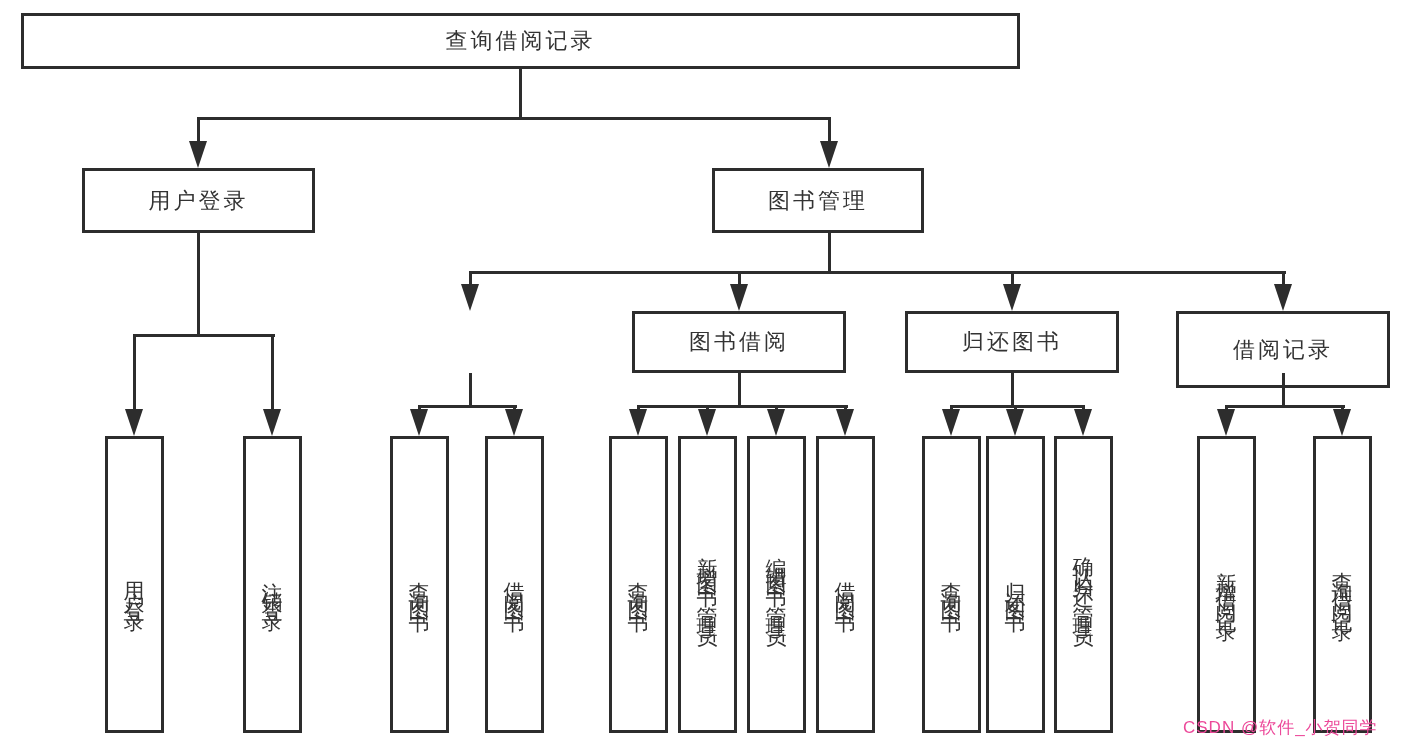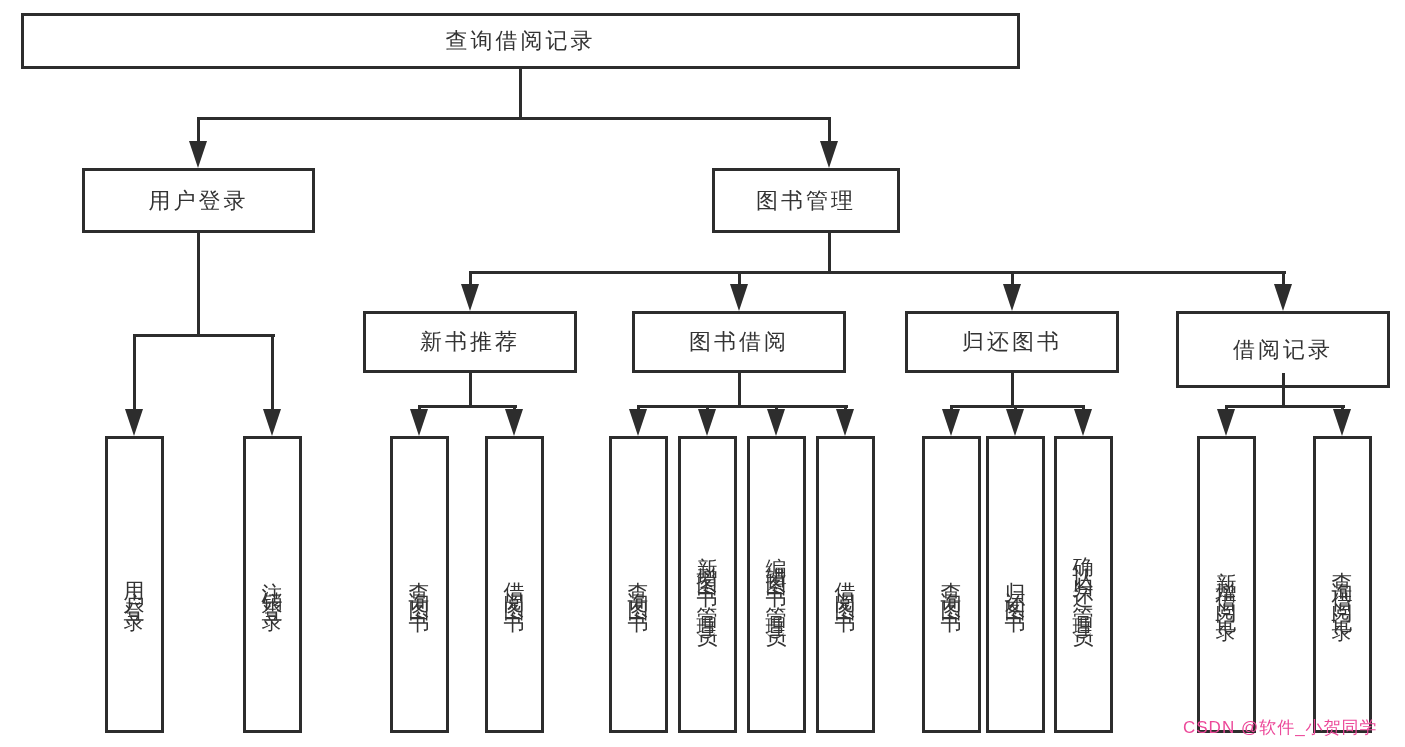--- a/index.html
+++ b/index.html
@@ -55,21 +55,21 @@
     left: 1183px;
     top: 716px;
     font-size: 17px;
     color: #ec4899;
     letter-spacing: 1px;
     white-space: nowrap;
   }
   
   #node-root              { left: 21px;   top: 13px;  width: 999px; height: 56px; }
   #node-user-login        { left: 82px;   top: 168px; width: 233px; height: 65px; }
-  #node-book-management   { left: 712px;  top: 168px; width: 188px; height: 65px; align-items: center; }
+  #node-book-management   { left: 712px;  top: 168px; width: 212px; height: 65px; align-items: center; }
   #node-new-book-recommend{ left: 363px;  top: 311px; width: 214px; height: 62px; }
   #node-book-borrowing    { left: 632px;  top: 311px; width: 214px; height: 62px; }
   #node-current-borrowing { left: 905px;  top: 311px; width: 214px; height: 62px; }
   #node-borrowing-records { left: 1176px; top: 311px; width: 214px; height: 77px; }
   .leaf { top: 436px; width: 59px; height: 297px; }
   #leaf-user-login          { left: 105px; }
   #leaf-logout              { left: 243px; }
   #leaf-query-books-1       { left: 390px; }
   #leaf-borrow-books-1      { left: 485px; }
   #leaf-query-books-2       { left: 609px; }
@@ -91,23 +91,20 @@
     <span class="hlabel">查询借阅记录</span>
   </div>
 
   <div class="node" id="node-user-login">
     <span class="hlabel">用户登录</span>
   </div>
   <div class="node" id="node-book-management">
     <span class="hlabel">图书管理</span>
   </div>
 
-  <div class="node" id="node-new-book-recommend">
-    <span class="hlabel">新书推荐</span>
-  </div>
   <div class="node" id="node-book-borrowing">
     <span class="hlabel">图书借阅</span>
   </div>
   <div class="node" id="node-current-borrowing">
     <span class="hlabel">归还图书</span>
   </div>
   <div class="node" id="node-borrowing-records">
     <span class="hlabel">借阅记录</span>
   </div>
 

